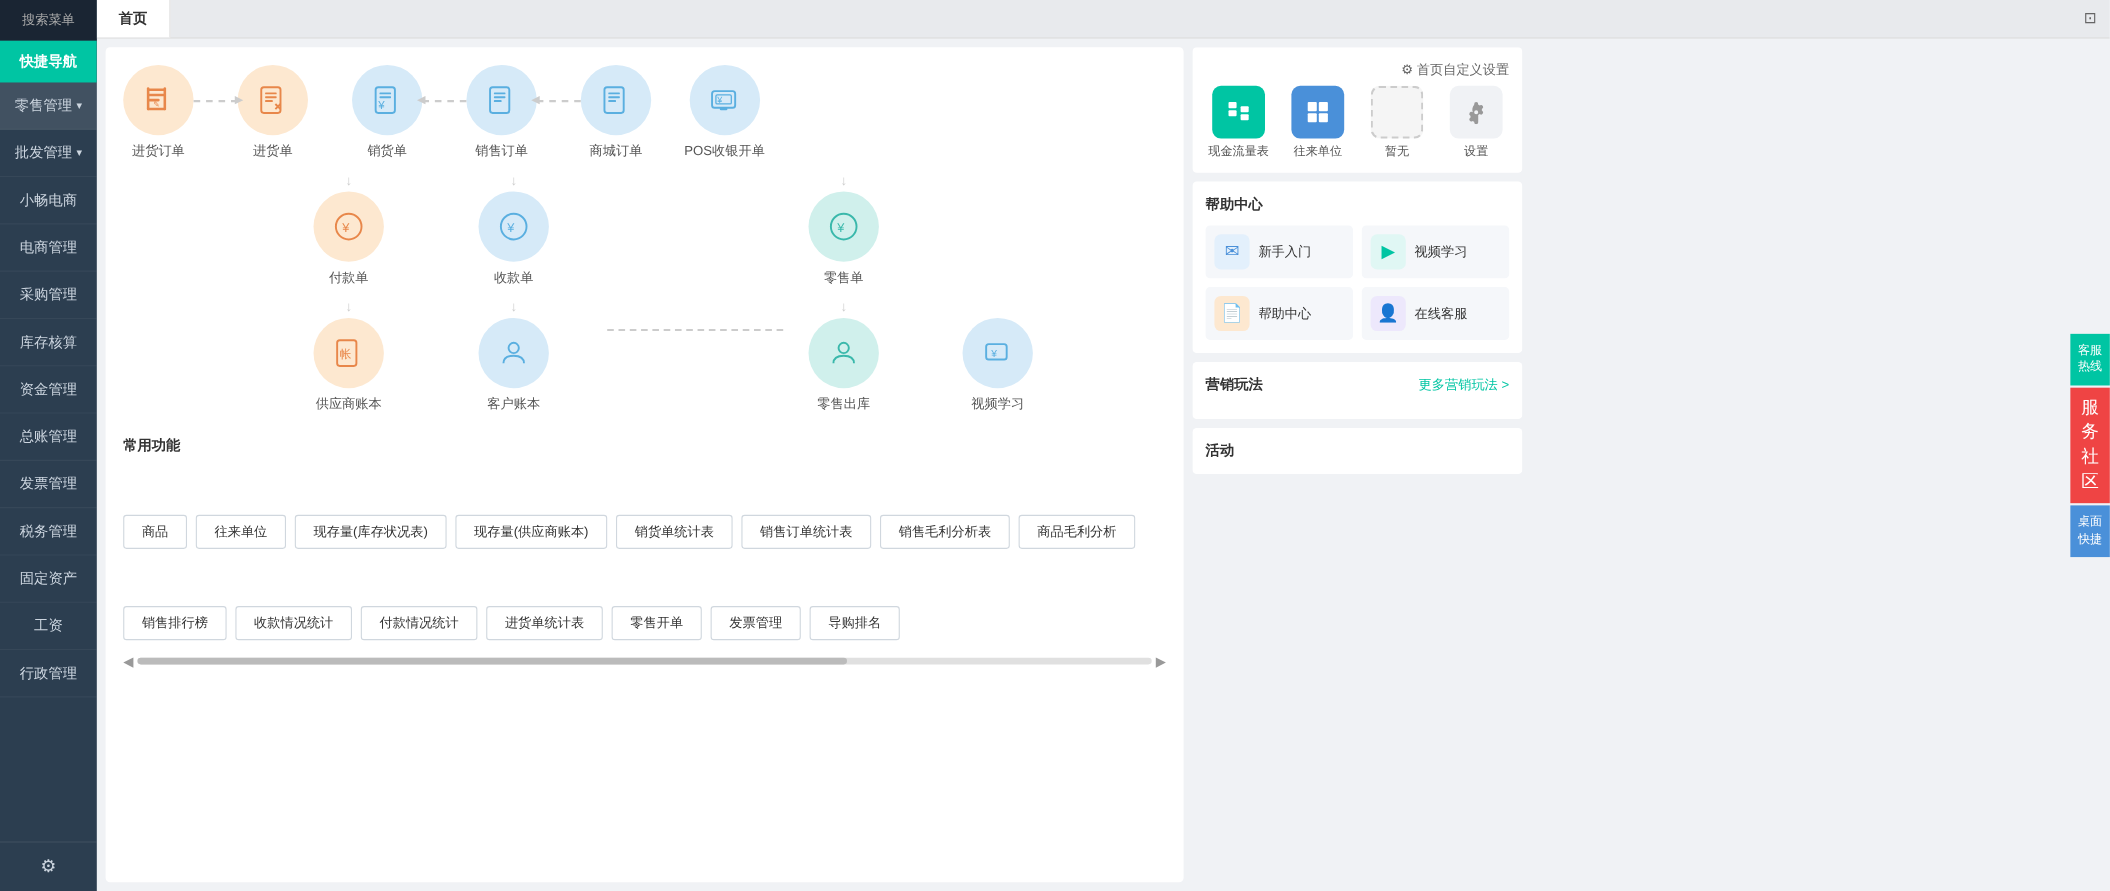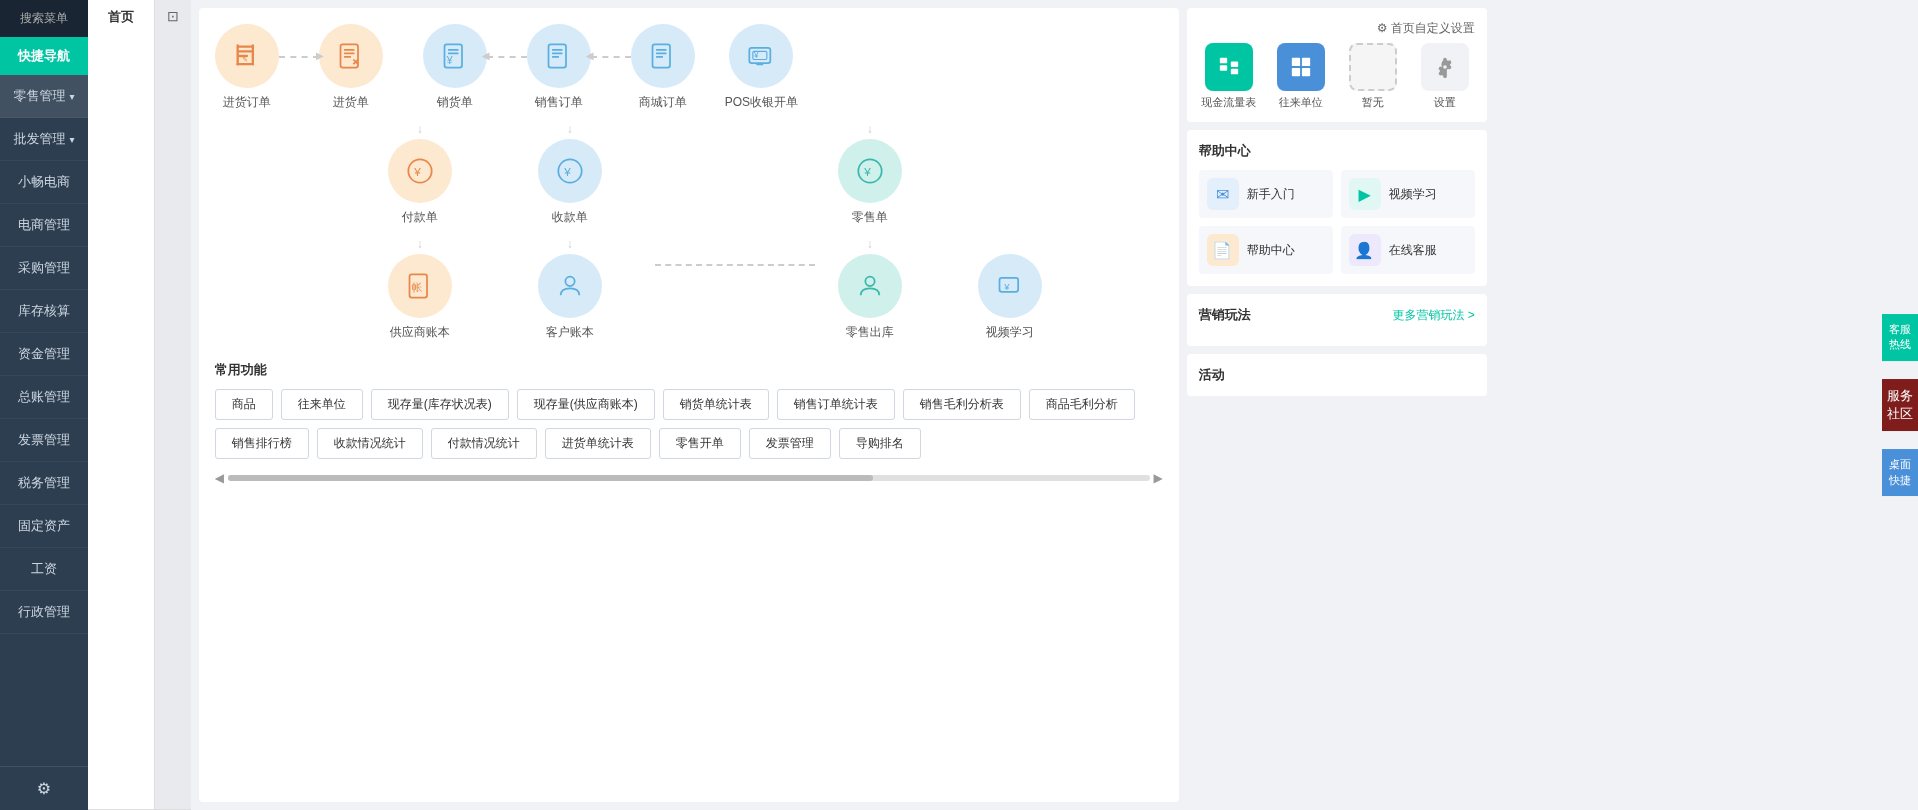--- a/index.html
+++ b/index.html
@@ -54,21 +54,21 @@
       padding: 12px 8px;
       text-align: center;
       cursor: pointer;
       font-size: 16px;
     }
 
     
     .main {
       flex: 1;
       display: flex;
-      flex-direction: row;
+      flex-direction: column;
       overflow: hidden;
     }
 
     
     .tab-bar {
       display: flex;
       background: #e8eaed;
       border-bottom: 1px solid #ddd;
       flex-shrink: 0;
     }
@@ -151,20 +151,21 @@
     }
     .func-btn {
       padding: 6px 16px;
       border: 1px solid #d0d7de;
       border-radius: 3px;
       background: #fff;
       color: #333;
       font-size: 12px;
       cursor: pointer;
       white-space: nowrap;
+      margin-top: 44px;
     }
 
     
     .scrollbar-area {
       display: flex;
       align-items: center;
       margin-top: 12px;
       gap: 4px;
     }
     .scroll-arrow { color: #999; cursor: pointer; font-size: 12px; }
@@ -314,21 +315,21 @@
     .activity-title { font-size: 13px; font-weight: bold; color: #333; }
 
     
     .float-btns {
       position: fixed;
       right: 0;
       top: 50%;
       transform: translateY(-50%);
       display: flex;
       flex-direction: column;
-      gap: 18px;
+      gap: 2px;
     }
     .float-btn {
       width: 36px;
       padding: 8px 4px;
       text-align: center;
       font-size: 11px;
       color: #fff;
       cursor: pointer;
       writing-mode: horizontal-tb;
       line-height: 1.3;
@@ -696,15 +697,15 @@
       <div class="activity-card">
         <div class="activity-title">活动</div>
       </div>
     </div>
 
   </div>
 </div>
 
 <div class="float-btns">
   <div class="float-btn teal" style="background:#00c5a3; line-height:1.4; padding:8px 4px; text-align:center; width:36px; font-size:11px; color:#fff;">客服<br>热线</div>
-  <div class="float-btn teal2" style="background:#7f1d1d; line-height:1.4; padding:8px 4px; text-align:center; width:36px; font-size:13px; color:#fff;">服务<br>社区</div>
+  <div class="float-btn teal2" style="background:#ef4444; line-height:1.4; padding:8px 4px; text-align:center; width:36px; font-size:16px; color:#fff;">服务<br>社区</div>
   <div class="float-btn blue2" style="background:#4a90d9; line-height:1.4; padding:8px 4px; text-align:center; width:36px; font-size:11px; color:#fff;">桌面<br>快捷</div>
 </div>
 
 </body></html>

